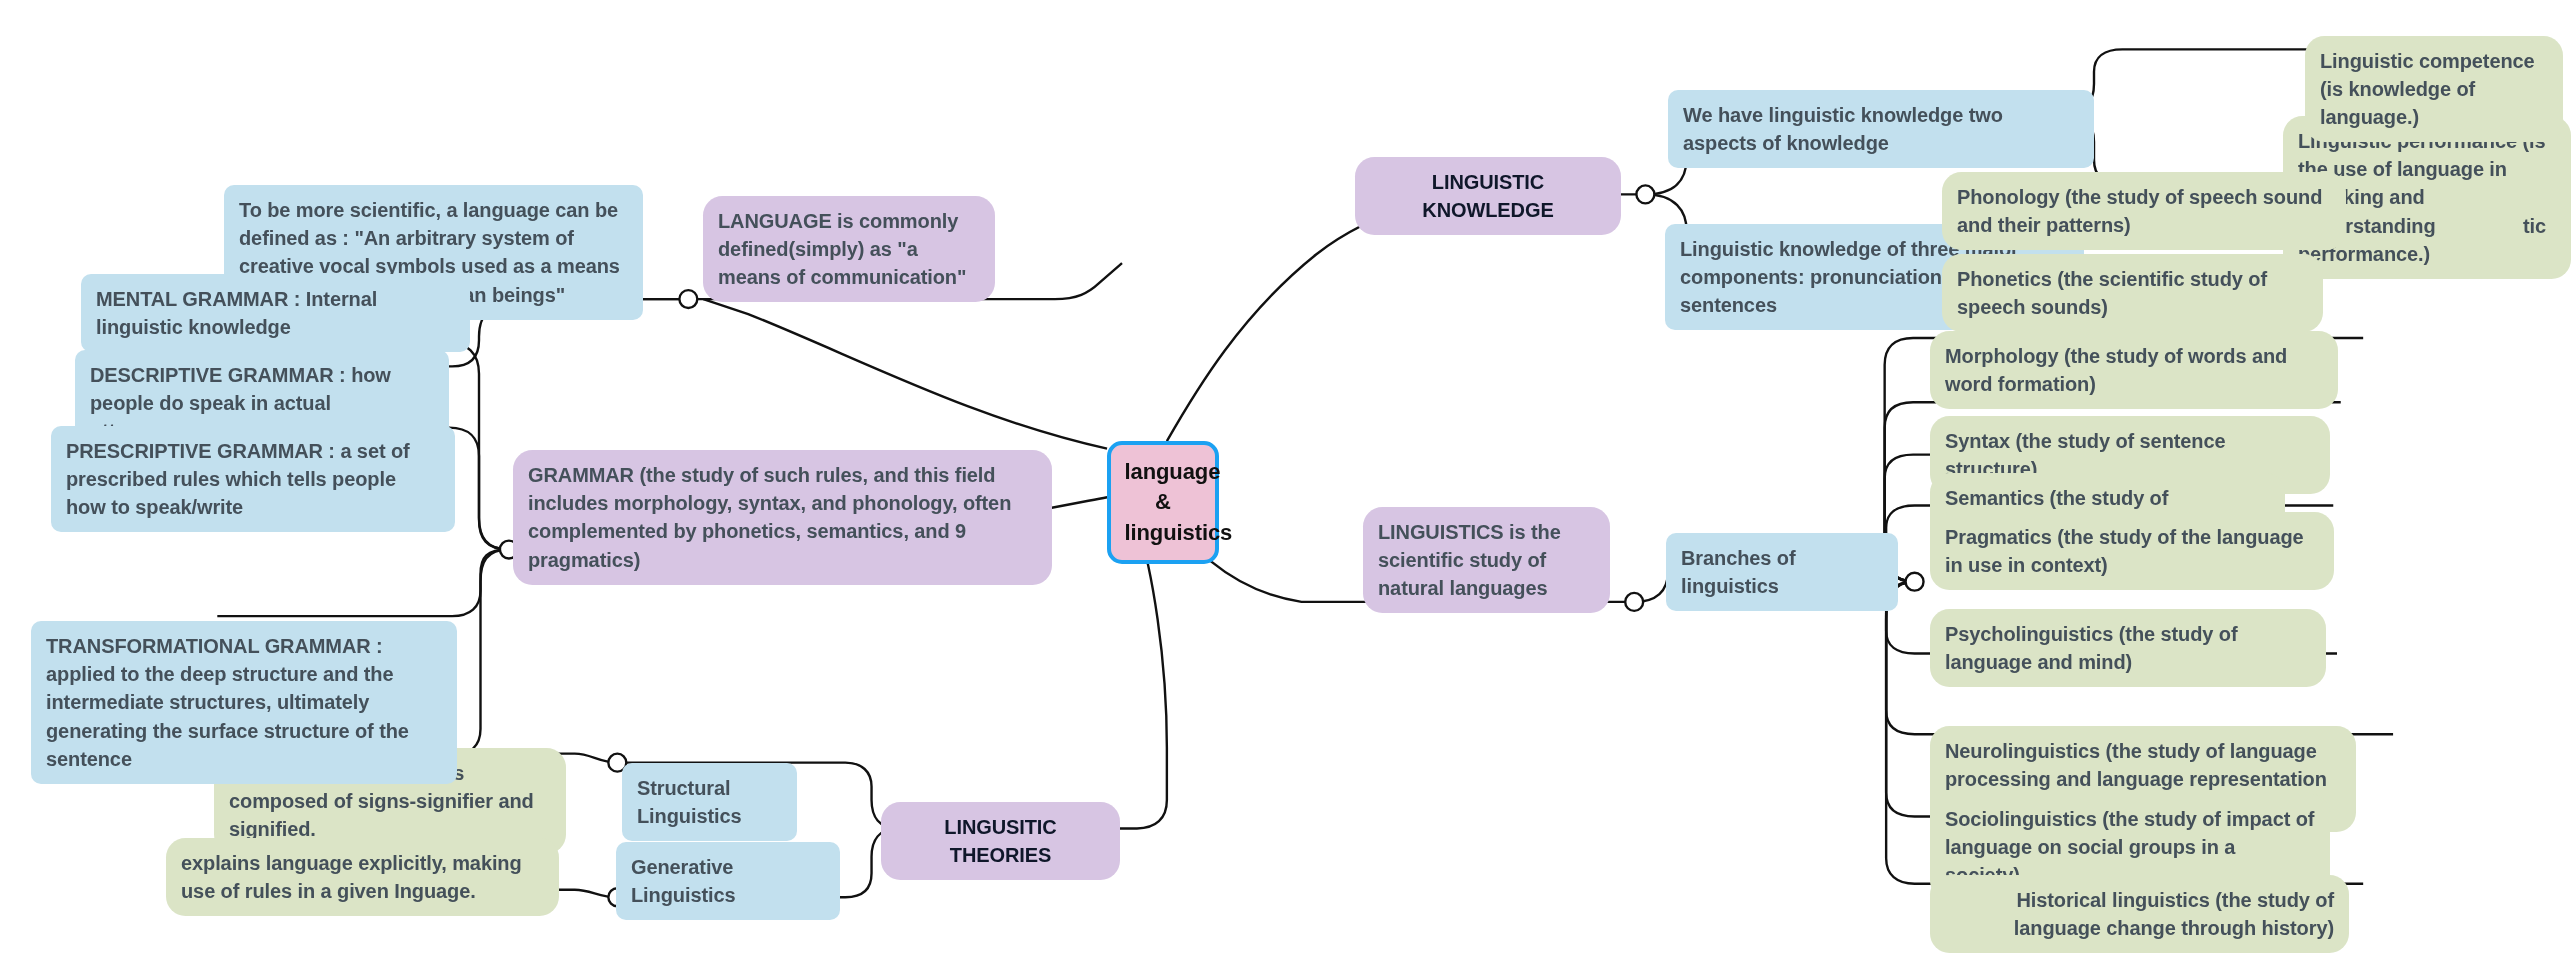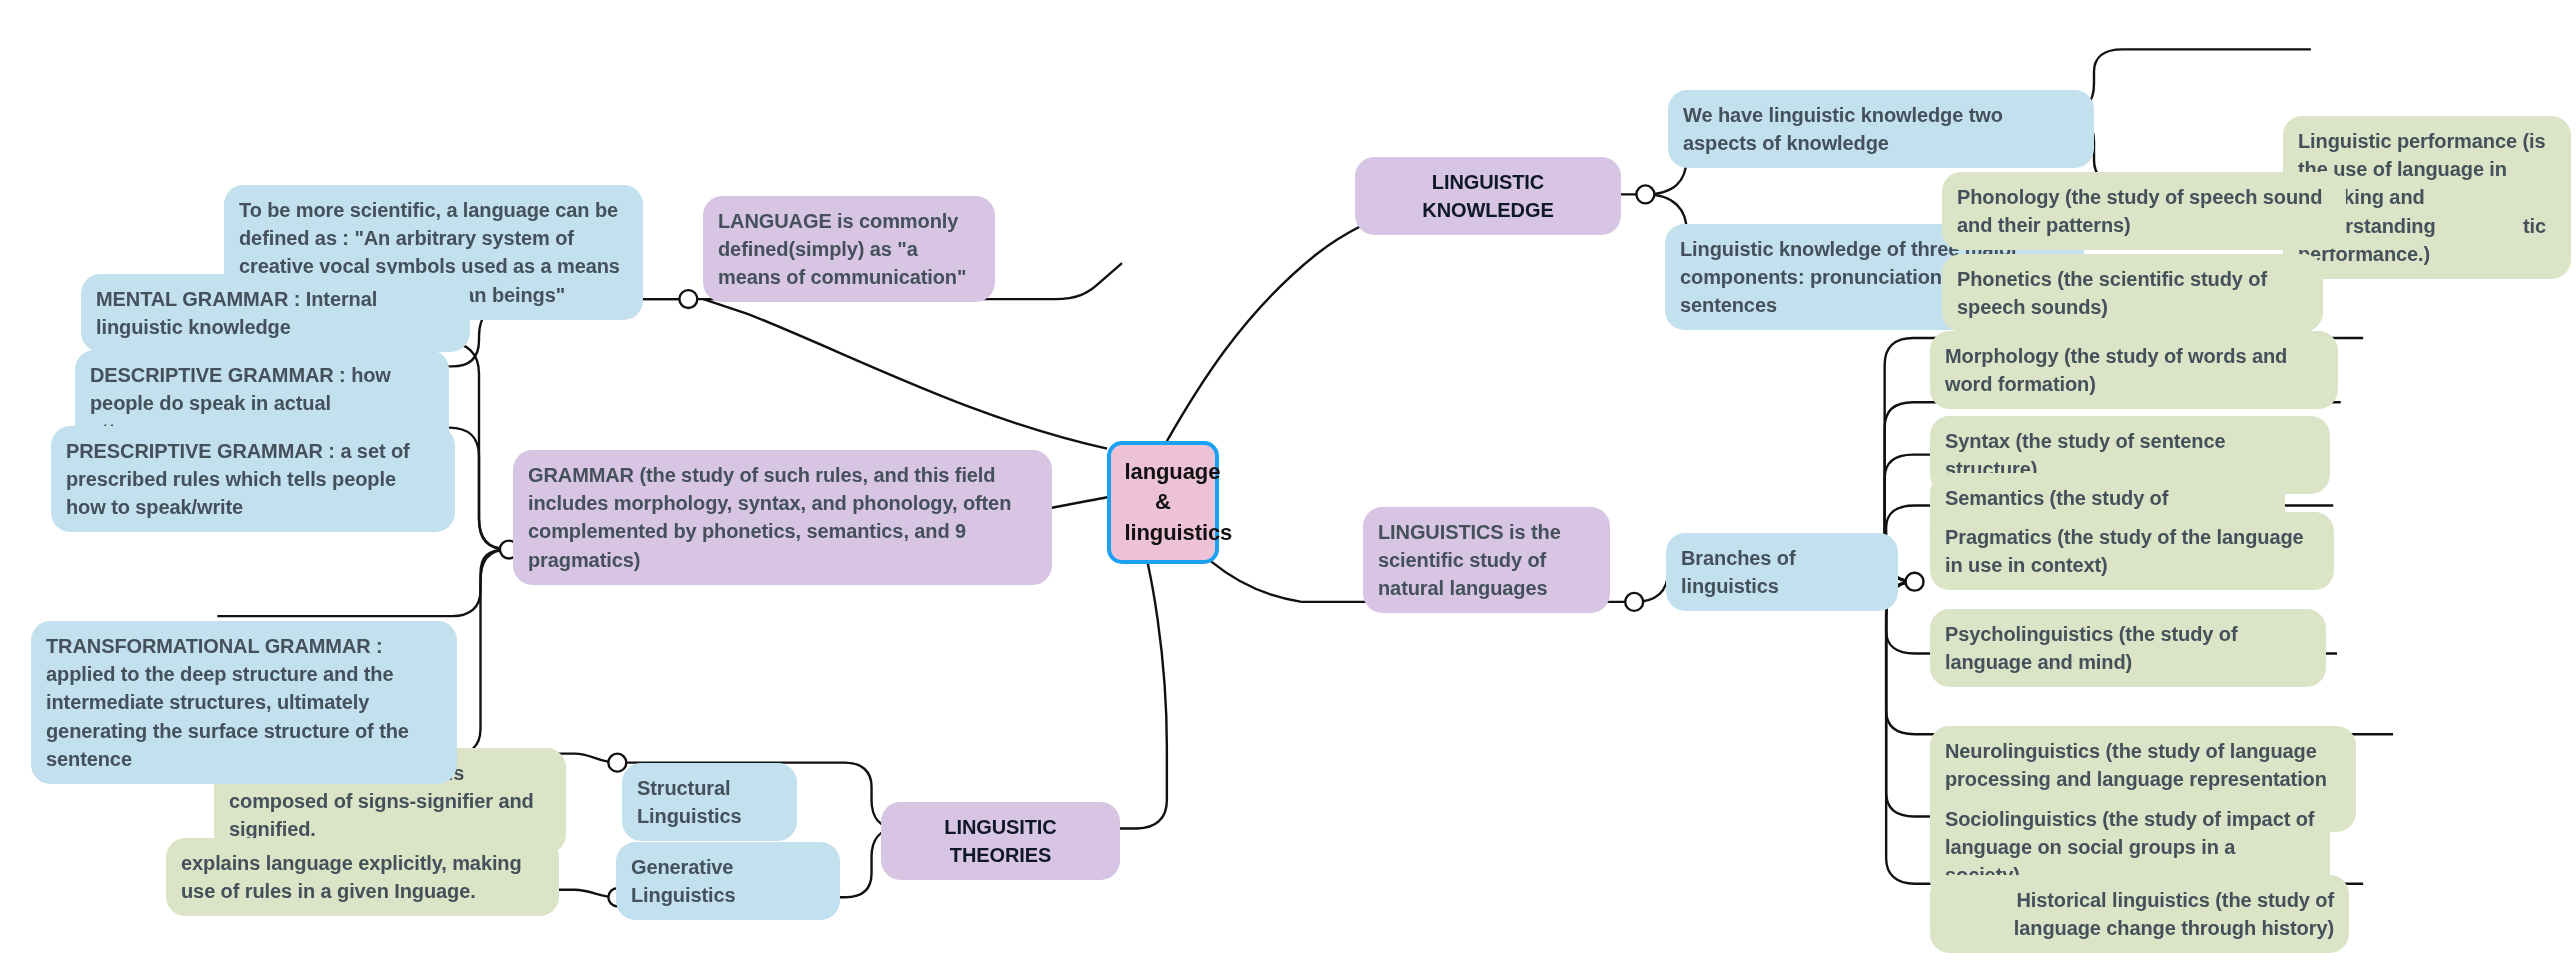--- a/index.html
+++ b/index.html
@@ -17,21 +17,21 @@
     box-sizing:border-box;
     border-radius:19.4px;
     padding:10.5px 15px;
     font-size:20px;
     line-height:1.42;
     font-weight:bold;
     color:#44505a;
     letter-spacing:-0.1px;
     white-space:pre-wrap;
   }
-  .blue{background:#c2e0ee;}
+  .blue{background:#c2e0ee;border-radius:10px;}
   .purple{background:#d7c5e3;}
   .green{background:#dbe4c6;}
 
   .root{
     background:#eec2d6;
     border:4.5px solid #1ba1f2;
     border-radius:15px;
     color:#111111;
     text-align:center;
     font-size:22px;
@@ -131,20 +131,21 @@
   <div class="node blue z2" style="left:616px;top:842px;width:224px;">Generative Linguistics</div>
 
   <div class="node purple z3 cap" style="left:881px;top:802px;width:239px;text-align:center;">LINGUSITIC THEORIES</div>
 
   <div class="node purple z3 cap" style="left:1355px;top:157px;width:266px;text-align:center;">LINGUISTIC KNOWLEDGE</div>
 
   <div class="node blue z2" style="left:1668px;top:90px;width:426px;">We have linguistic knowledge two aspects of knowledge</div>
 
   <div class="node blue z1" style="left:1665px;top:224px;width:419px;">Linguistic knowledge of three major components: pronunciation,                      sentences</div>
 
+  <div class="node green z3" style="left:2305px;top:36px;width:258px;">Linguistic competence (is knowledge of language.)</div>
 
   <div class="node green z2" style="left:2283px;top:116px;width:288px;">Linguistic performance (is the use of language in speaking and understanding                tic performance.)</div>
 
   <div class="node green z3" style="left:1942px;top:172px;width:404px;">Phonology (the study of speech sound and their patterns)</div>
 
   <div class="node green z3" style="left:1942px;top:254px;width:381px;">Phonetics (the scientific study of speech sounds)</div>
 
   <div class="node purple z3" style="left:1363px;top:507px;width:247px;">LINGUISTICS is the scientific study of natural languages</div>
 
   <div class="node blue z2" style="left:1666px;top:533px;width:232px;">Branches of linguistics</div>

